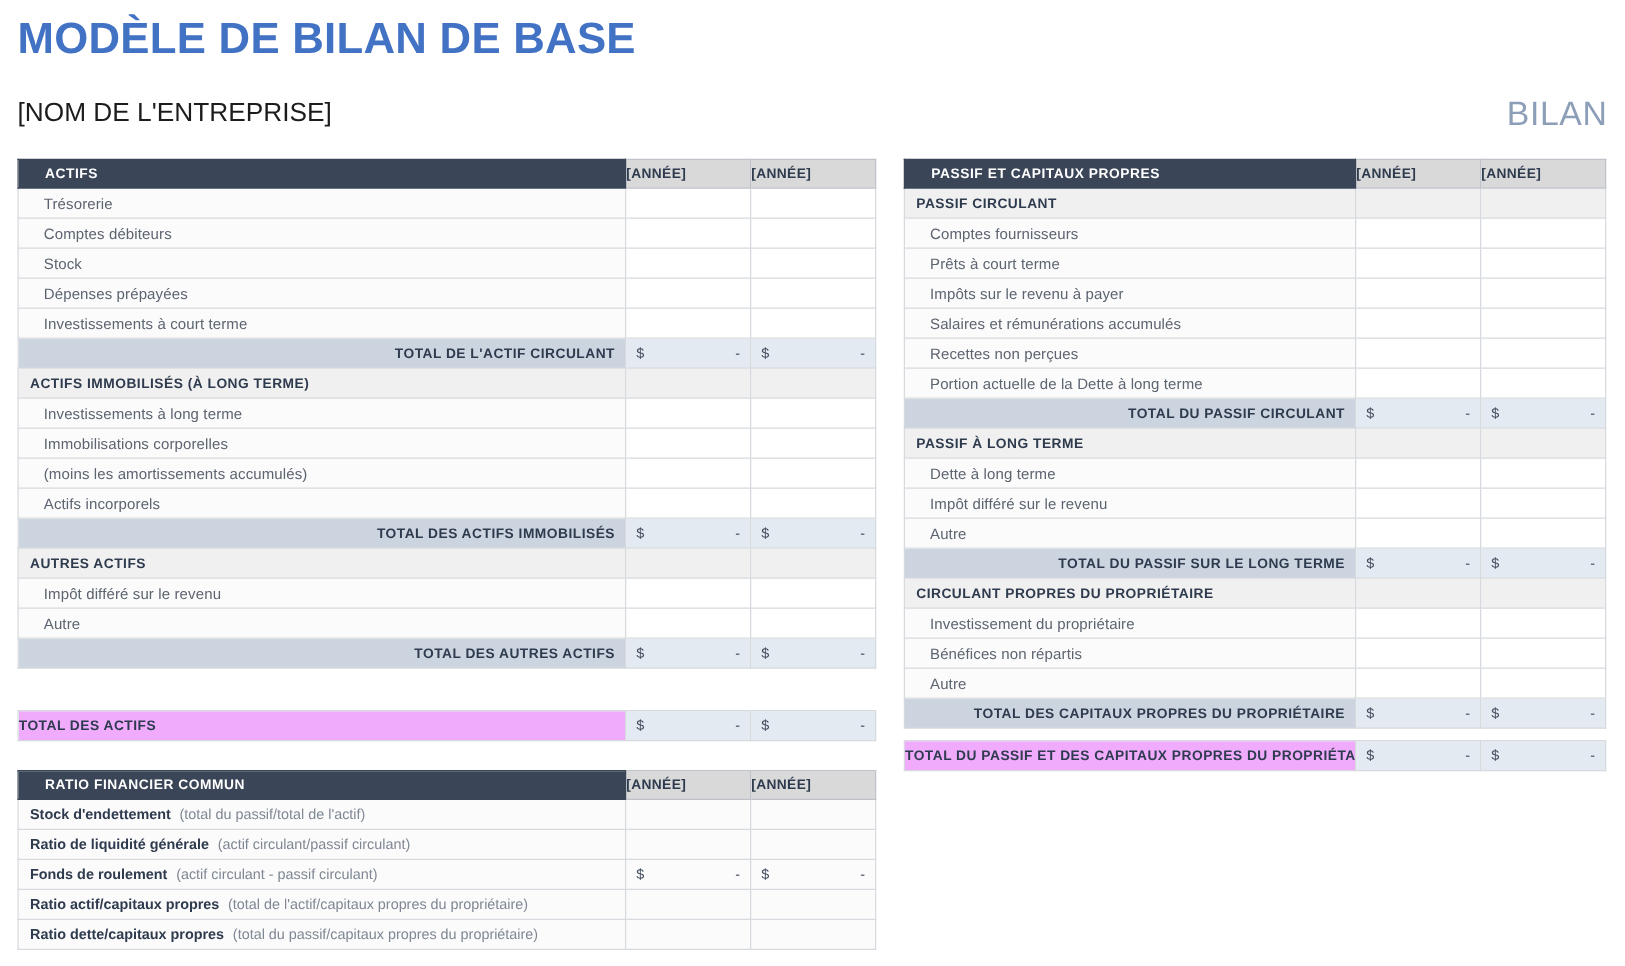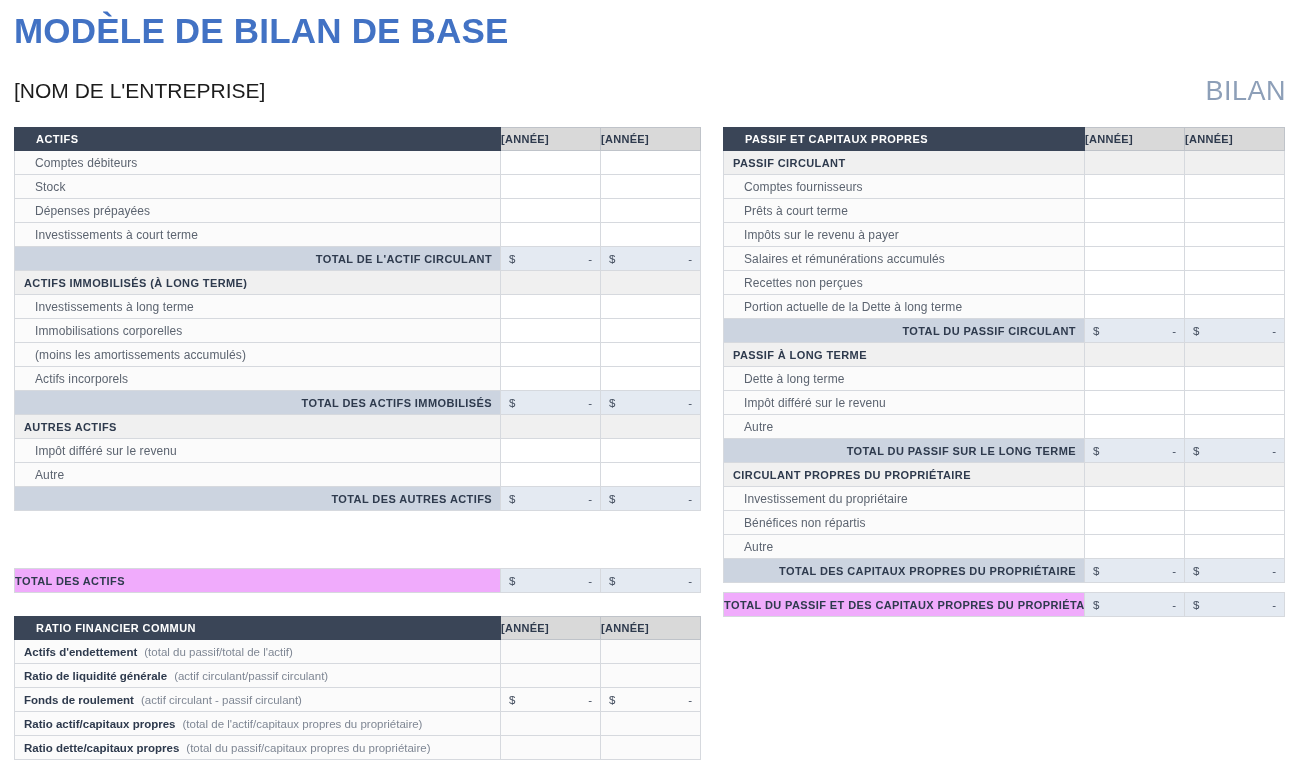--- a/index.html
+++ b/index.html
@@ -181,20 +181,25 @@
       <col style="width:100px">
       <col style="width:100px">
     </colgroup>
   <tbody id="assets-body">
       <tr class="band-head">
         <td>ACTIFS</td>
         <td class="yr">[ANNÉE]</td>
         <td class="yr">[ANNÉE]</td>
       </tr>
       <tr class="item">
+        <td class="label">Trésorerie</td>
+        <td class="val"></td>
+        <td class="val"></td>
+      </tr>
+      <tr class="item">
         <td class="label">Comptes débiteurs</td>
         <td class="val"></td>
         <td class="val"></td>
       </tr>
       <tr class="item">
         <td class="label">Stock</td>
         <td class="val"></td>
         <td class="val"></td>
       </tr>
       <tr class="item">
@@ -486,21 +491,21 @@
       <col style="width:100px">
       <col style="width:100px">
     </colgroup>
   <tbody id="ratios-body">
       <tr class="band-head">
         <td>RATIO FINANCIER COMMUN</td>
         <td class="yr">[ANNÉE]</td>
         <td class="yr">[ANNÉE]</td>
       </tr>
       <tr class="ratio">
-        <td class="label"><span class="rlabel">Actifs d'endettement</span><span class="rnote">(total du passif/total de l'actif)</span></td>
+        <td class="label"><span class="rlabel">Stock d'endettement</span><span class="rnote">(total du passif/total de l'actif)</span></td>
         <td class="val"></td>
         <td class="val"></td>
       </tr>
       <tr class="ratio">
         <td class="label"><span class="rlabel">Ratio de liquidité générale</span><span class="rnote">(actif circulant/passif circulant)</span></td>
         <td class="val"></td>
         <td class="val"></td>
       </tr>
       <tr class="ratio">
         <td class="label"><span class="rlabel">Fonds de roulement</span><span class="rnote">(actif circulant - passif circulant)</span></td>

